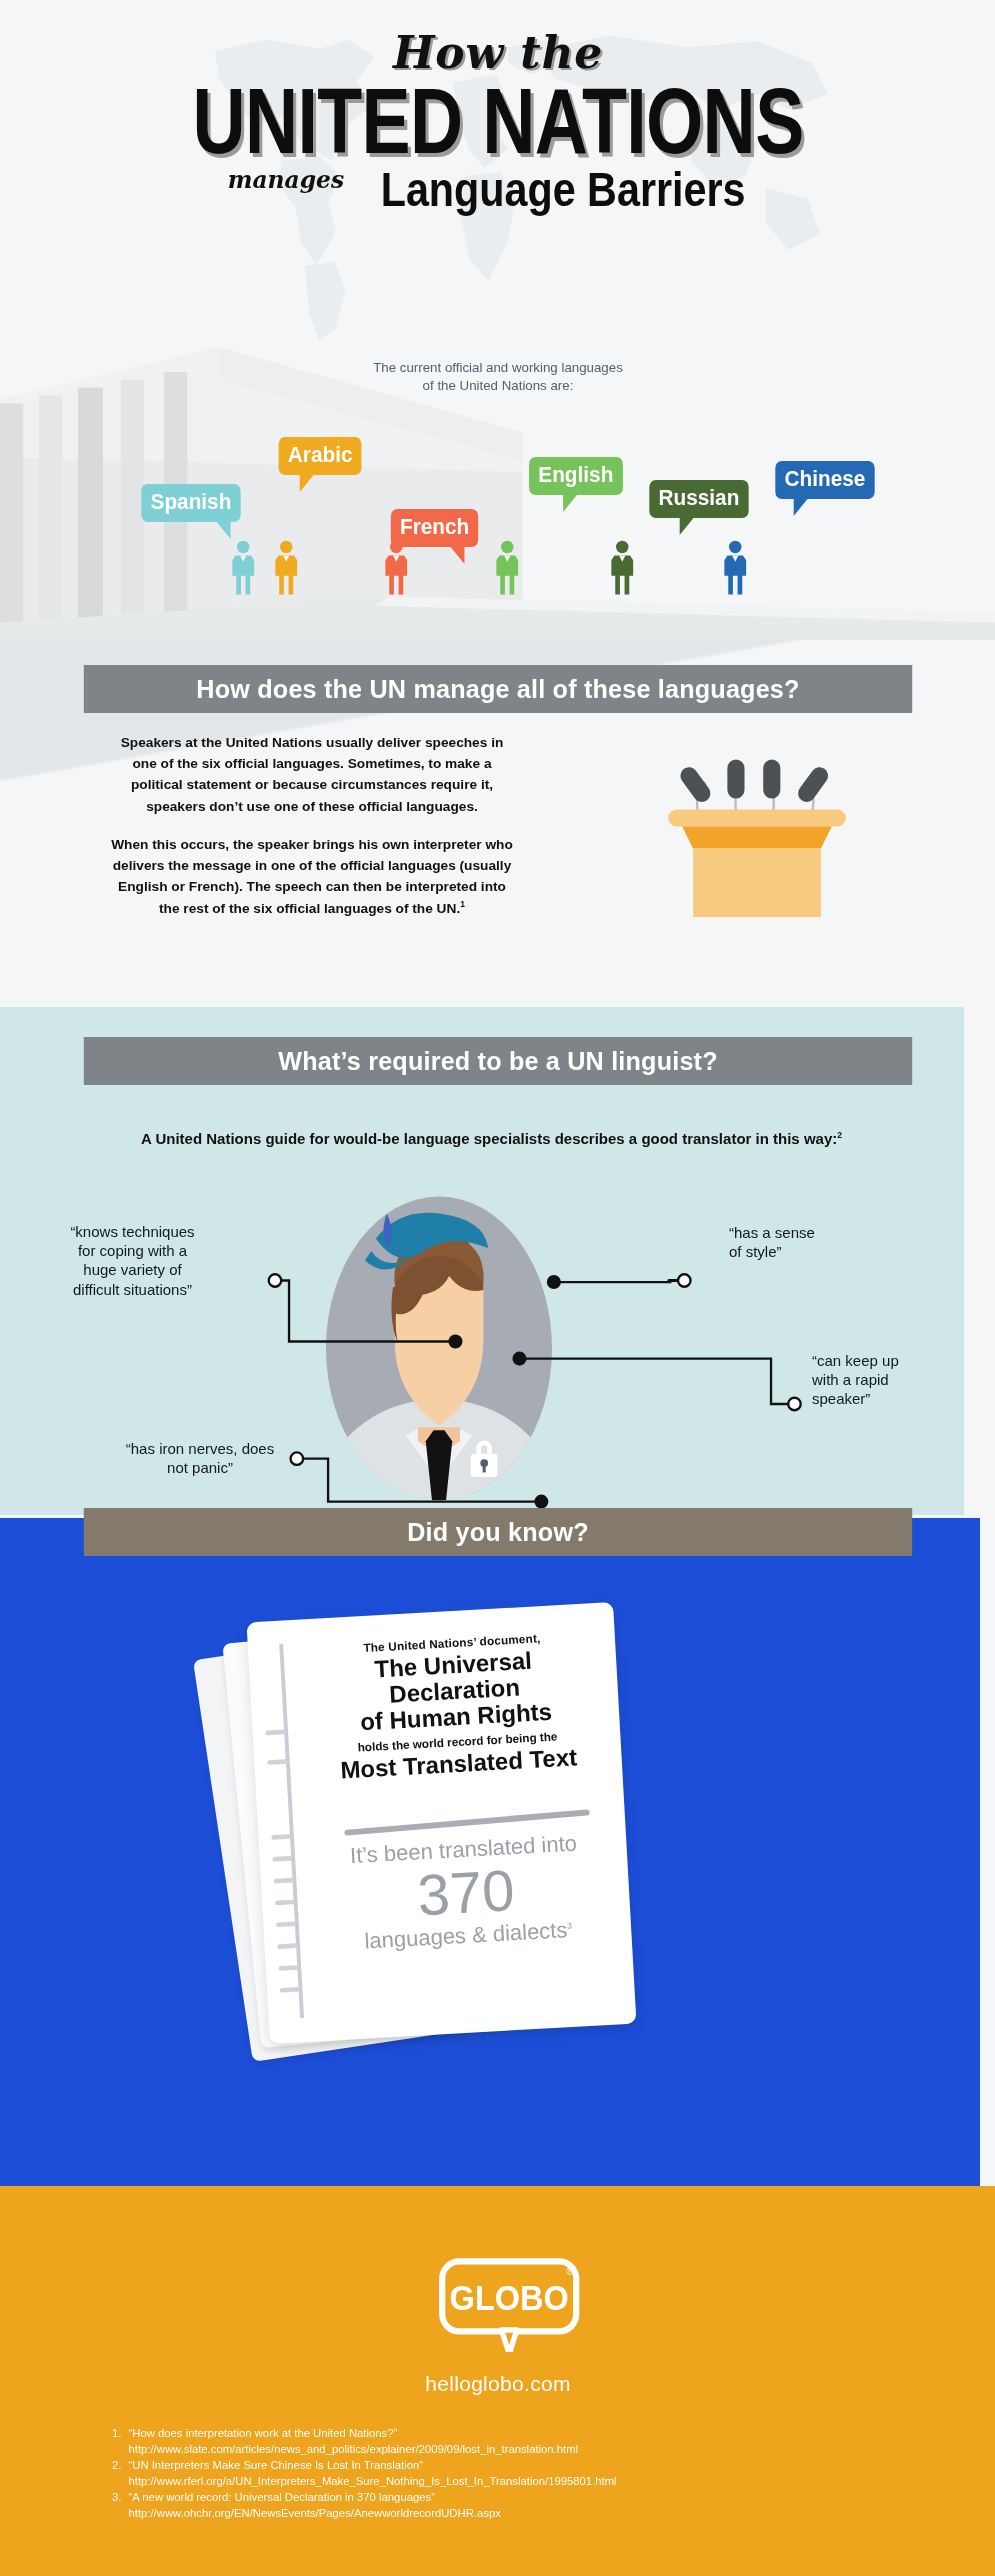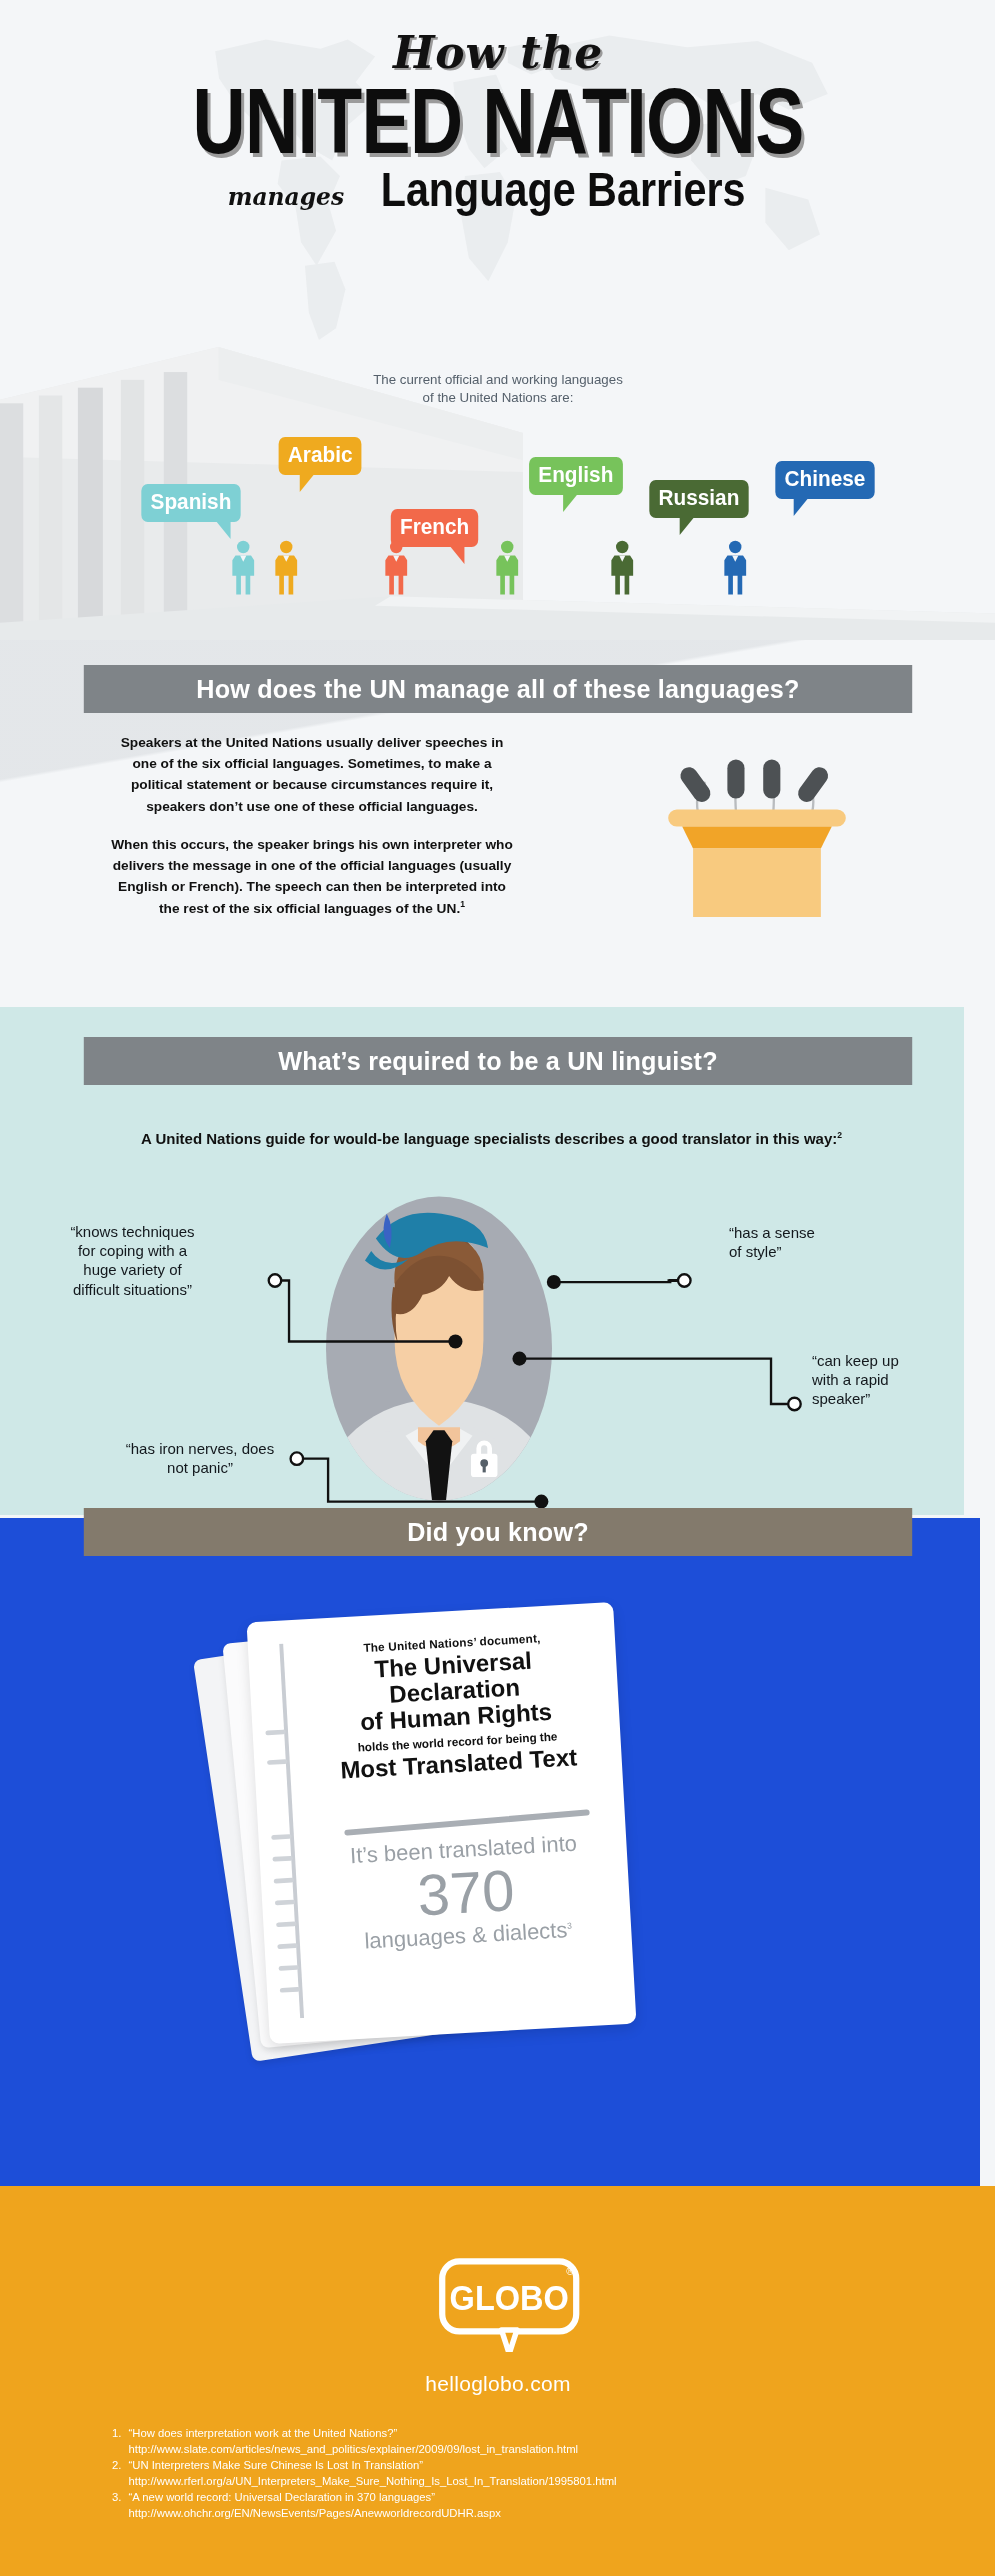--- a/index.html
+++ b/index.html
@@ -55,21 +55,21 @@
     color: #0d0d0d;
     letter-spacing: -0.8px;
     transform: scaleX(.80);
     text-shadow: 3.9px 3.9px 0 #9b9b9b;
     margin-top: 3.1px;
   }
   .t-third {
     margin-top: 1.6px;
     display: flex;
     justify-content: center;
-    align-items: flex-end;
+    align-items: flex-start;
     gap: 7px;
     padding-left: 7px;
   }
   .t-manages {
     font-family: "DejaVu Serif", serif;
     font-style: italic;
     font-weight: 700;
     font-size: 23.4px;
     color: #111;
     padding-bottom: 3.1px;
@@ -99,21 +99,21 @@
 
   
   .bubbles {
     position: absolute;
     left: 0; top: 359px;
     width: 996px; height: 281px;
     z-index: 3;
   }
   .intro-lines {
     position: absolute;
-    left: 0; top: 12px; width: 996px;
+    left: 0; top: 0; width: 996px;
     text-align: center;
     font-size: 13.3px;
     color: #55606b;
     line-height: 1.35;
     font-family: "Liberation Sans Narrow","Liberation Sans",sans-serif;
   }
   .bubble {
     position: absolute;
     border-radius: 7px;
     color: #fff;

